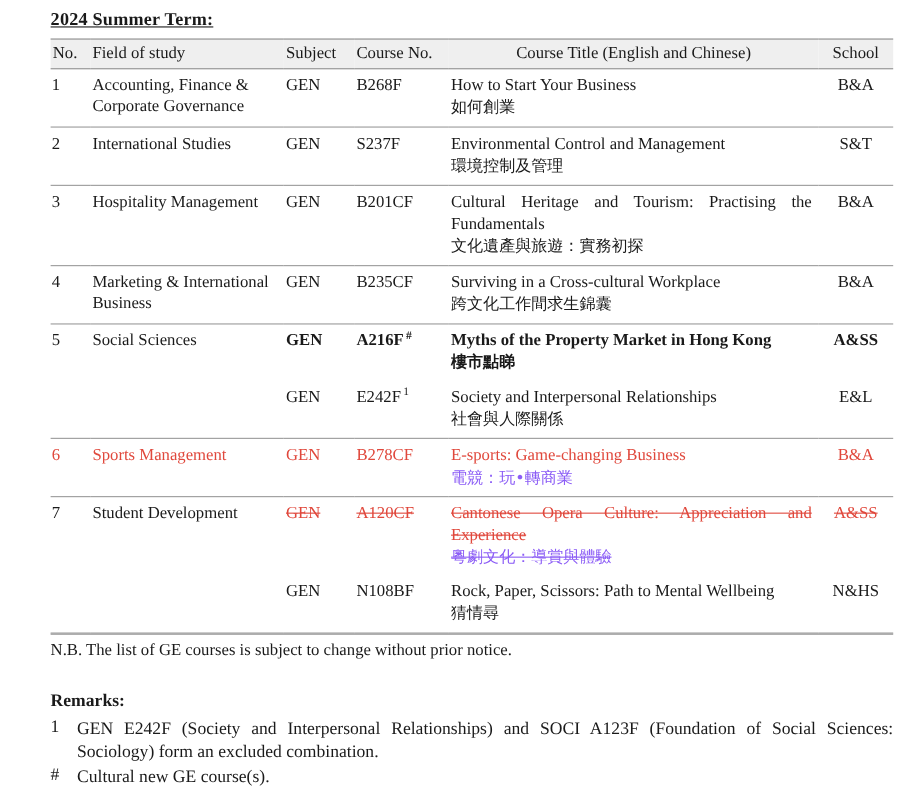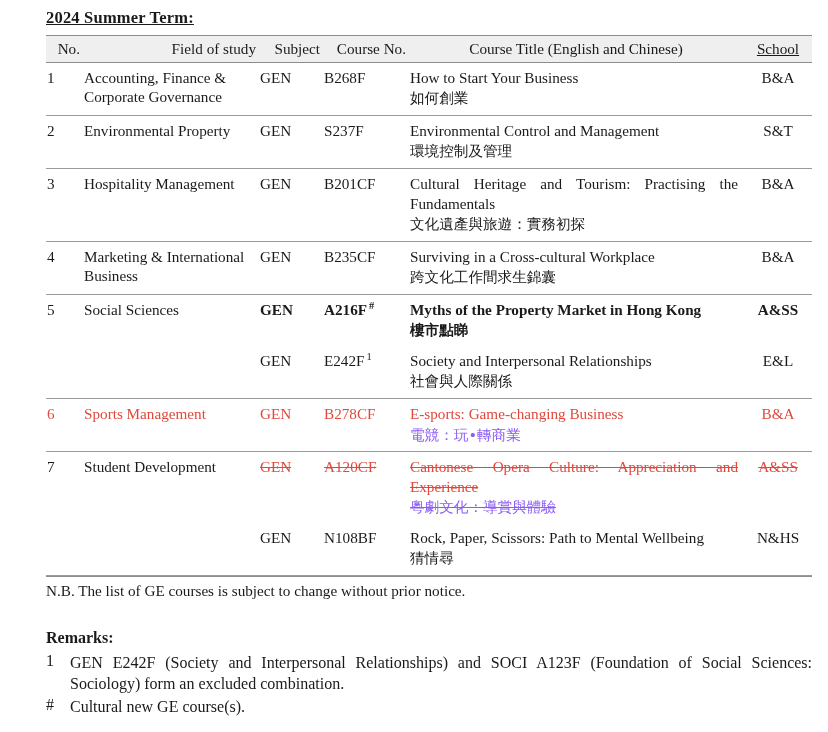--- a/index.html
+++ b/index.html
@@ -44,28 +44,28 @@
   table.ge-table col.c-subj   { width: 64px; }
   table.ge-table col.c-code   { width: 86px; }
   table.ge-table col.c-title  { width: 336px; }
   table.ge-table col.c-school { width: 68px; }
 
   thead th {
     background: #efefef;
     font-weight: normal;
     font-size: 15.2px;
     padding: 3px 2px 4px 2px;
-    text-align: right;
+    text-align: left;
     vertical-align: bottom;
     border-top: 1.3px solid #8d8d8d;
     border-bottom: 1.3px solid #8d8d8d;
     line-height: 1.25;
   }
   thead th.th-title { text-align: center; }
-  thead th.th-school { text-align: center; text-decoration: underline; }
+  thead th.th-school { text-align: center; }
 
   tbody td {
     padding: 5px 2px 7px 2px;
     vertical-align: top;
     line-height: 1.28;
     border-bottom: 1.1px solid #9a9a9a;
   }
   tbody tr.sub td {
     border-bottom: 1.1px solid #9a9a9a;
     padding-top: 4px;
@@ -175,21 +175,21 @@
         <td class="col-code">B268F</td>
         <td class="col-title">
           <span class="title-en">How to Start Your Business</span>
           <span class="title-zh">如何創業</span>
         </td>
         <td class="col-school">B&amp;A</td>
       </tr>
 
       <tr>
         <td class="col-no">2</td>
-        <td class="col-field">Environmental Property</td>
+        <td class="col-field">International Studies</td>
         <td class="col-subj">GEN</td>
         <td class="col-code">S237F</td>
         <td class="col-title">
           <span class="title-en">Environmental Control and Management</span>
           <span class="title-zh">環境控制及管理</span>
         </td>
         <td class="col-school">S&amp;T</td>
       </tr>
 
       <tr>

